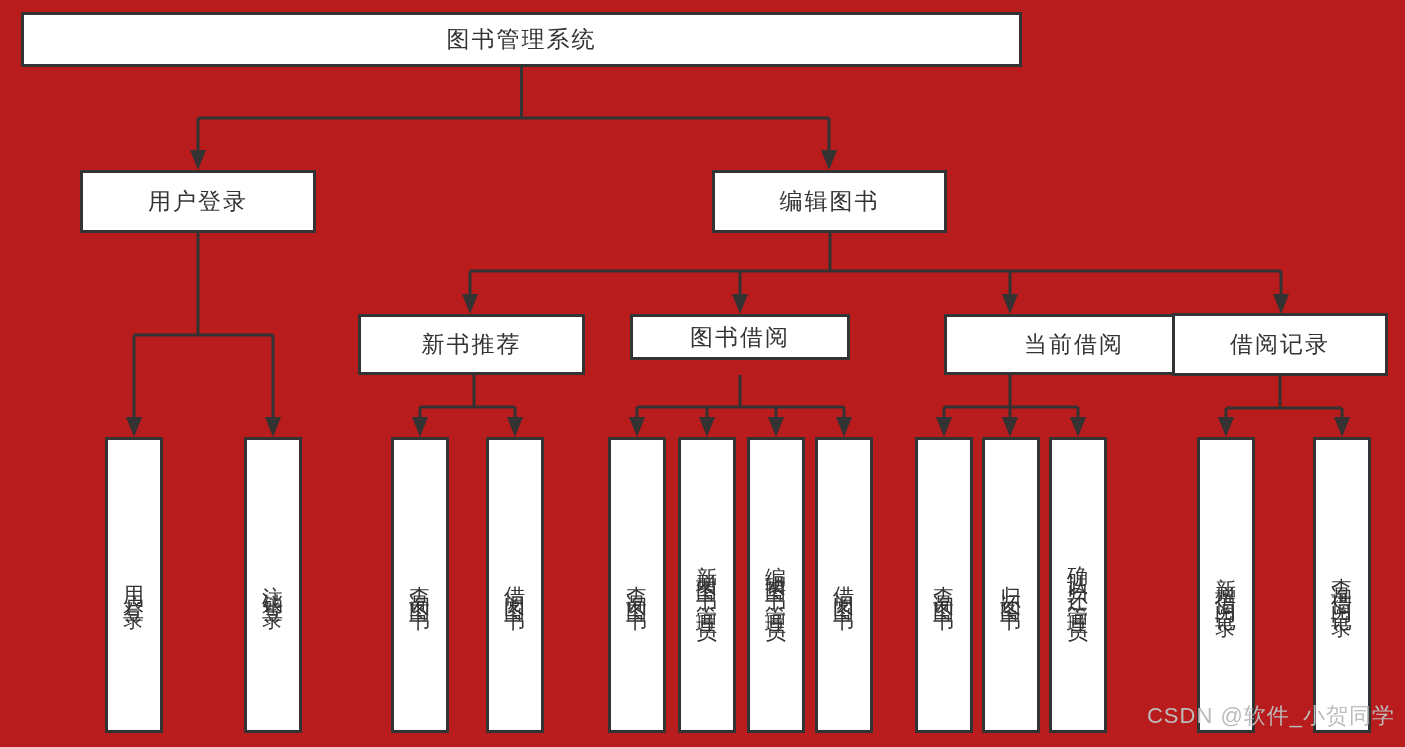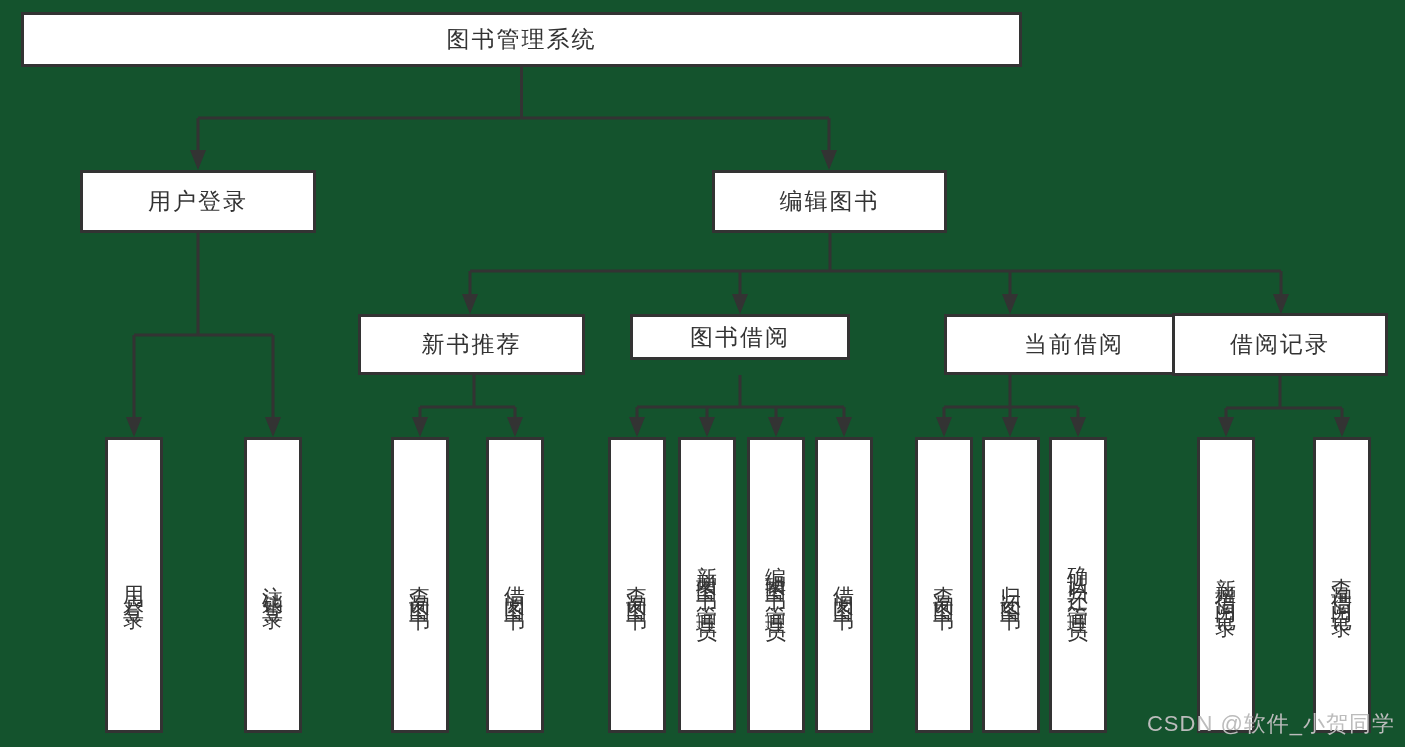--- a/index.html
+++ b/index.html
@@ -4,21 +4,21 @@
 <style>
   html, body {
     margin: 0; padding: 0;
     background: #ffffff;
     font-family: "Liberation Sans", sans-serif;
   }
   #canvas {
     position: relative;
     width: 1405px;
     height: 747px;
-    background: #14532d;
+    background: #b91c1c;
     overflow: hidden;
   }
   #connectors {
     position: absolute;
     left: 0; top: 0;
     width: 1405px; height: 747px;
   }
   .box {
     position: absolute;
     box-sizing: border-box;
@@ -60,21 +60,21 @@
   .l-c3 { left: 747px; }
   .l-c4 { left: 815px; }
   .l-d1 { left: 915px; }
   .l-d2 { left: 982px; }
   .l-d3 { left: 1049px; }
   .l-e1 { left: 1197px; }
   .l-e2 { left: 1313px; }
   #watermark {
     position: absolute;
     right: 10px;
-    bottom: 8px;
+    bottom: 16px;
     font-size: 22px;
     color: #bcbcbc;
     letter-spacing: 1px;
     white-space: nowrap;
   }
 </style>
 </head>
 <body>
 
 <div id="canvas">

